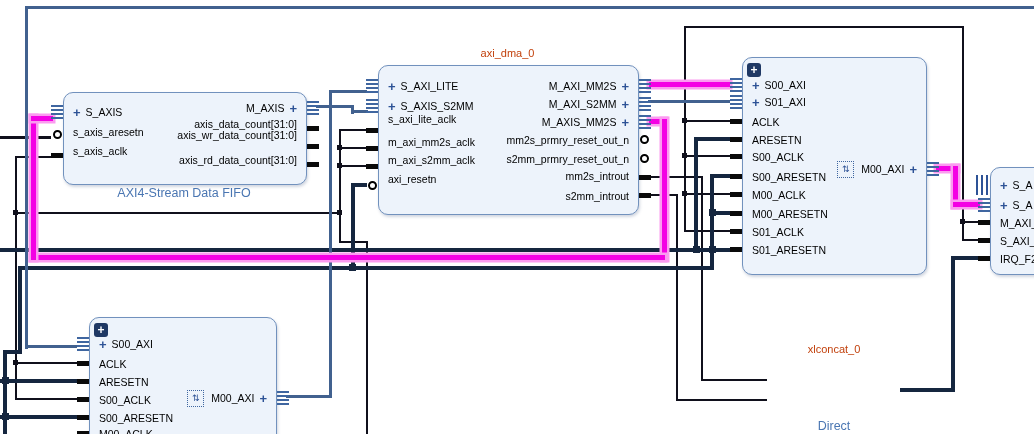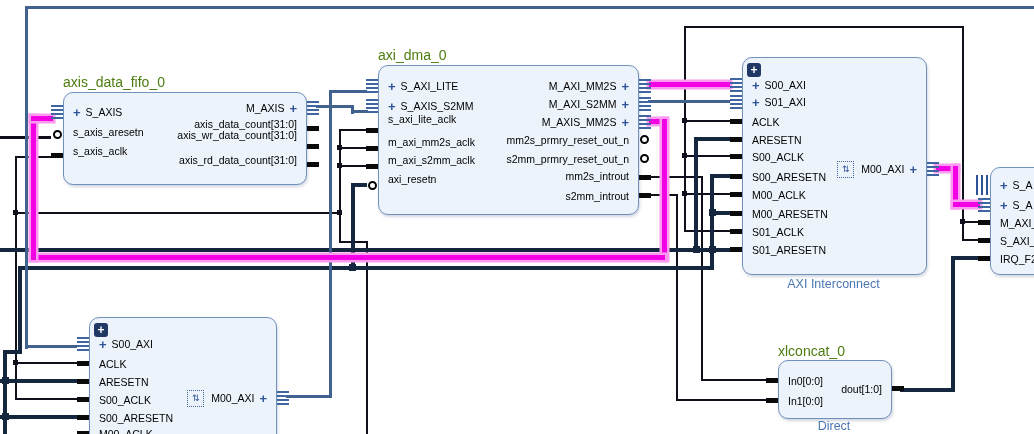--- a/index.html
+++ b/index.html
@@ -15,21 +15,21 @@
   .v.thin{width:1.5px;background:#10101c;}
   .h.med{height:2.5px;background:#10101c;}
   .mag{background:#f400e4;box-shadow:0 0 0 2.5px #fb9bf0;z-index:5;}
   .h.mag{height:5px;}
   .v.mag{width:5px;}
   .dotn{position:absolute;width:7px;height:7px;background:#15263f;z-index:3;}
   .dott{position:absolute;width:5px;height:5px;background:#10101c;z-index:3;}
   
   .blk{position:absolute;background:#edf3fb;border:1.5px solid #7191bd;border-radius:10px;
        box-shadow:1px 2px 3px rgba(70,90,130,.25);z-index:10;}
-  .blk-title{position:absolute;z-index:11;font-size:14px;color:#4d7c0f;white-space:nowrap;}
+  .blk-title{position:absolute;z-index:11;font-size:11px;color:#c2410c;text-align:center;white-space:nowrap;}
   .blk-sub{position:absolute;z-index:11;font-size:12.5px;color:#4a76b2;text-align:center;white-space:nowrap;}
   .prow{position:absolute;display:flex;align-items:center;height:14px;font-size:10.5px;color:#000;white-space:nowrap;}
   .prow.l{left:9px;}
   .prow.r{right:9px;}
   .plus{color:#2d5296;font-weight:bold;font-size:13px;line-height:13px;}
   .prow.l .plus{margin-right:5px;}
   .prow.r .plus{margin-left:5px;}
   .stub{position:absolute;width:12px;height:5px;background:#0a0a0a;}
   .circ{position:absolute;width:5px;height:5px;border:2.5px solid #000;border-radius:50%;background:#fff;}
   .ifpin{position:absolute;width:12px;height:14px;
@@ -122,21 +122,20 @@
   <i class="dott" style="left:13px;top:210px"></i>
   <i class="dott" style="left:13px;top:360px"></i>
   <i class="dott" style="left:337px;top:145px"></i>
   <i class="dott" style="left:337px;top:163px"></i>
   <i class="dott" style="left:337px;top:210px"></i>
   <i class="dott" style="left:682px;top:118px"></i>
   <i class="dott" style="left:682px;top:153px"></i>
   <i class="dott" style="left:682px;top:191px"></i>
   <i class="dott" style="left:960px;top:219px"></i>
 
-  <div class="blk-title" style="left:63px;width:242px;top:74px">axis_data_fifo_0</div>
   <div class="blk" style="left:63px;top:92px;width:242px;height:91px">
     <div class="prow l" style="top:12px">
         <span class="plus">+</span>
         <span>S_AXIS</span>
       </div>
     <div class="prow l" style="top:32px">
         <span>s_axis_aresetn</span>
       </div>
     <div class="prow l" style="top:51px">
         <span>s_axis_aclk</span>
@@ -155,20 +154,21 @@
         <span>axis_rd_data_count[31:0]</span>
       </div>
     <i class="ifpin" style="left:-13px;top:12px"></i>
     <i class="circ" style="left:-11px;top:37px"></i>
     <i class="stub" style="left:-13px;top:60px"></i>
     <i class="ifpin" style="right:-13px;top:8px"></i>
     <i class="stub" style="right:-13px;top:33px"></i>
     <i class="stub" style="right:-13px;top:51px"></i>
     <i class="stub" style="right:-13px;top:69px"></i>
   </div>
+  <div class="blk-sub" style="left:63px;width:242px;top:186px">AXI4-Stream Data FIFO</div>
 
   <div class="blk-title" style="left:378px;width:259px;top:47px">axi_dma_0</div>
   <div class="blk" style="left:378px;top:65px;width:259px;height:148px">
     <div class="prow l" style="top:13px">
         <span class="plus">+</span>
         <span>S_AXI_LITE</span>
       </div>
     <div class="prow l" style="top:33px">
         <span class="plus">+</span>
         <span>S_AXIS_S2MM</span>
@@ -268,21 +268,20 @@
     <i class="stub" style="left:-13px;top:61px"></i>
     <i class="stub" style="left:-13px;top:79px"></i>
     <i class="stub" style="left:-13px;top:96px"></i>
     <i class="stub" style="left:-13px;top:116px"></i>
     <i class="stub" style="left:-13px;top:134px"></i>
     <i class="stub" style="left:-13px;top:153px"></i>
     <i class="stub" style="left:-13px;top:171px"></i>
     <i class="stub" style="left:-13px;top:189px"></i>
     <i class="ifpin" style="right:-13px;top:104px"></i>
   </div>
-  <div class="blk-sub" style="left:742px;width:183px;top:277px">AXI Interconnect</div>
 
   <div class="blk" style="left:89px;top:317px;width:186px;height:130px">
     <div class="expand" style="left:4px;top:5px">+</div>
     <div class="prow l" style="top:19px">
         <span class="plus">+</span>
         <span>S00_AXI</span>
       </div>
     <div class="prow l" style="top:39px">
         <span>ACLK</span>
       </div>
@@ -306,34 +305,20 @@
     <i class="ifpin" style="left:-13px;top:19px"></i>
     <i class="stub" style="left:-13px;top:43px"></i>
     <i class="stub" style="left:-13px;top:61px"></i>
     <i class="stub" style="left:-13px;top:79px"></i>
     <i class="stub" style="left:-13px;top:97px"></i>
     <i class="stub" style="left:-13px;top:113px"></i>
     <i class="ifpin" style="right:-13px;top:73px"></i>
   </div>
 
   <div class="blk-title" style="left:778px;width:112px;top:343px">xlconcat_0</div>
-  <div class="blk" style="left:778px;top:360px;width:112px;height:57px">
-    <div class="prow l" style="top:13px">
-        <span>In0[0:0]</span>
-      </div>
-    <div class="prow l" style="top:33px">
-        <span>In1[0:0]</span>
-      </div>
-    <div class="prow r" style="top:21px">
-        <span>dout[1:0]</span>
-      </div>
-    <i class="stub" style="left:-13px;top:17px"></i>
-    <i class="stub" style="left:-13px;top:37px"></i>
-    <i class="stub" style="right:-13px;top:25px"></i>
-  </div>
   <div class="blk-sub" style="left:778px;width:112px;top:419px">Direct</div>
 
   <div class="blk" style="left:990px;top:167px;width:70px;height:106px">
     <div class="prow l" style="top:10px">
         <span class="plus">+</span>
         <span>S_A</span>
       </div>
     <div class="prow l" style="top:30px">
         <span class="plus">+</span>
         <span>S_A</span>

